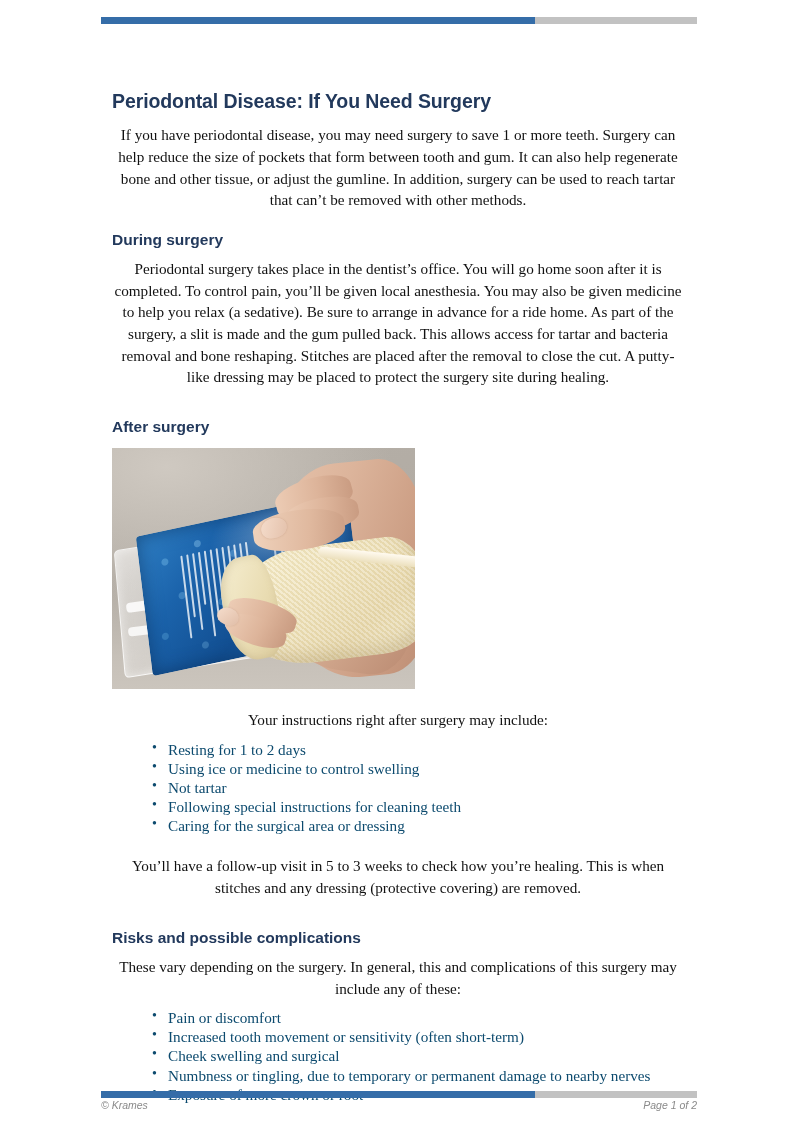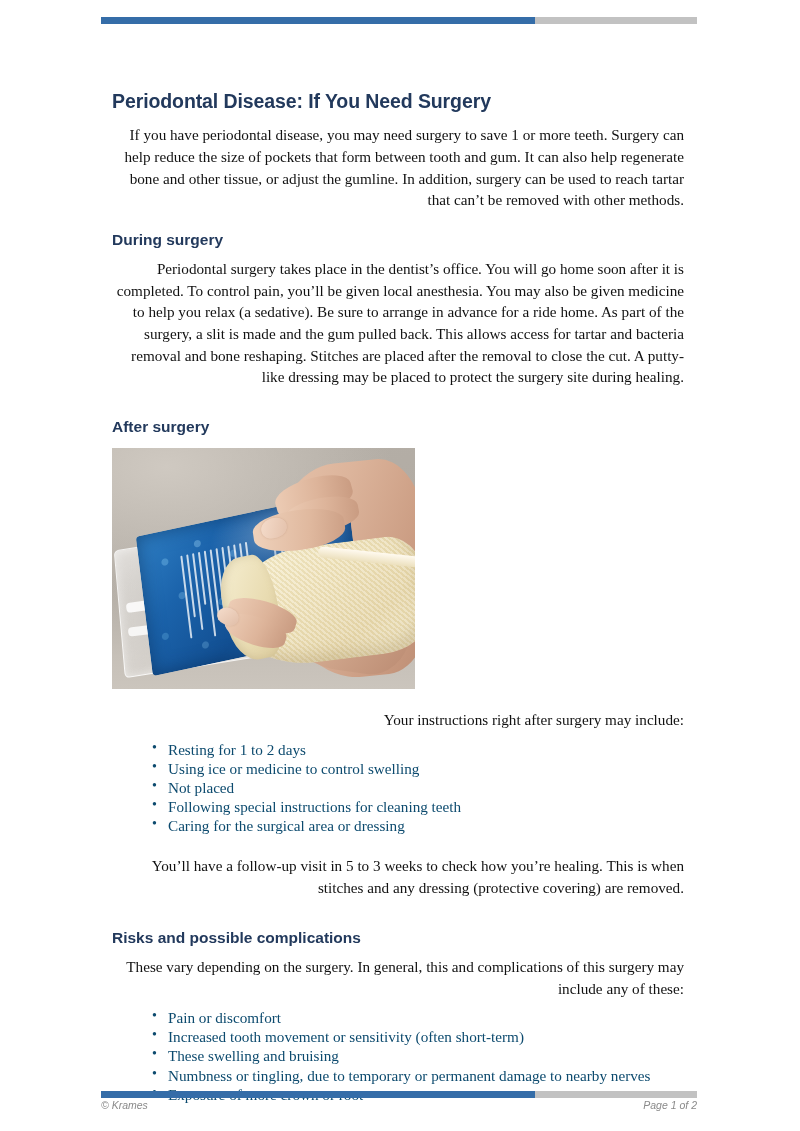--- a/index.html
+++ b/index.html
@@ -68,21 +68,21 @@
     font-size: 15.5px;
     font-weight: bold;
     color: #22395C;
     margin: 0 0 9px 0;
     line-height: 1.2;
   }
   p.body-text {
     font-size: 15.2px;
     line-height: 1.42;
     margin: 4px 0 0 0;
-    text-align: right;
+    text-align: center;
     color: #111111;
   }
   .gap-lg { height: 20px; }
   .gap-md { height: 16px; }
   .gap-xl { height: 30px; }
 
   ul.bullets {
     margin: 9px 0 0 0;
     padding: 0 0 0 40px;
     list-style: none;
@@ -418,38 +418,38 @@
       <div class="nail-bot"></div>
     </div>
 
     <div class="gap-md"></div>
 
     <p class="body-text">Your instructions right after surgery may include:</p>
 
     <ul class="bullets">
       <li>Resting for 1 to 2 days</li>
       <li>Using ice or medicine to control swelling</li>
-      <li>Not placed</li>
+      <li>Not tartar</li>
       <li>Following special instructions for cleaning teeth</li>
       <li>Caring for the surgical area or dressing</li>
     </ul>
 
     <div class="gap-md"></div>
 
     <p class="body-text">You’ll have a follow-up visit in  5 to 3 weeks to check how you’re healing. This is when stitches and any dressing (protective covering) are removed.</p>
 
     <div class="gap-xl"></div>
 
     <h2 class="section-title">Risks and possible complications</h2>
     <p class="body-text">These vary depending on the surgery. In general, this and complications of this surgery may include any of these:</p>
 
     <ul class="bullets">
       <li>Pain or discomfort</li>
       <li>Increased tooth movement or sensitivity (often short-term)</li>
-      <li>These swelling and bruising</li>
+      <li>Cheek swelling and surgical</li>
       <li>Numbness or tingling, due to temporary or permanent damage to nearby nerves</li>
       <li>Exposure of more crown or root</li>
     </ul>
 
   </div>
 
   <div class="rule" id="footer-rule">
     <div class="seg-blue"></div>
     <div class="seg-grey"></div>
   </div>

